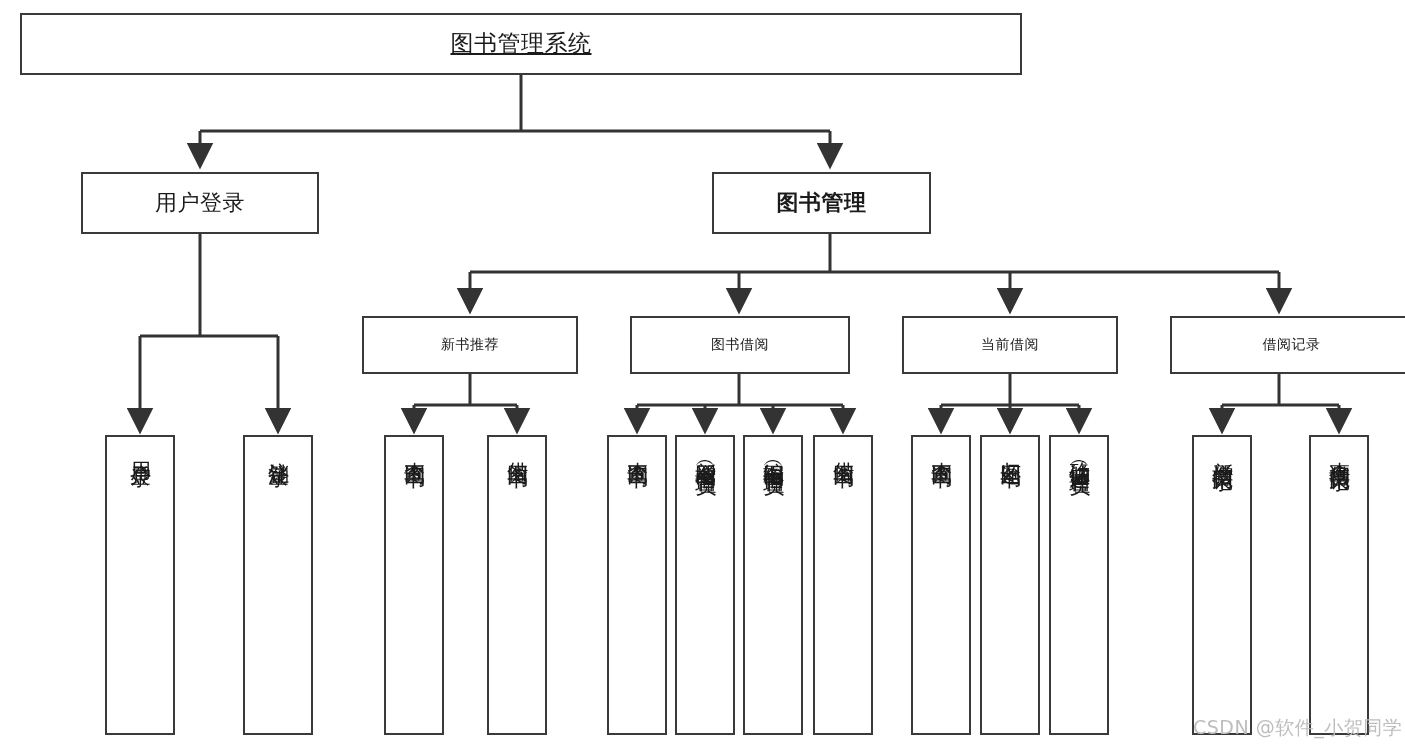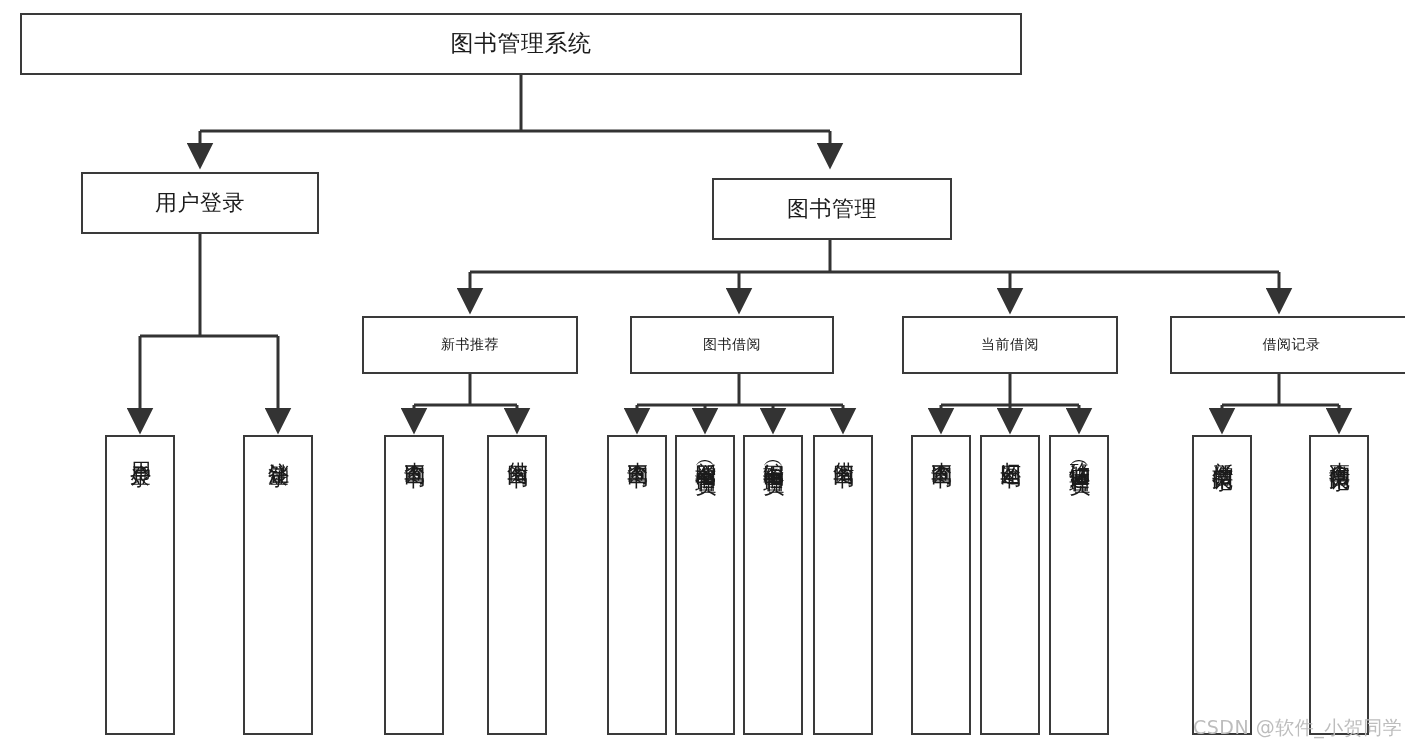--- a/index.html
+++ b/index.html
@@ -116,35 +116,35 @@
       <path d="M 1010 405 L 1010 430" marker-end="url(#arrow)"></path>
       <path d="M 1079 405 L 1079 430" marker-end="url(#arrow)"></path>
 
       <path d="M 1279 374 L 1279 405"></path>
       <path d="M 1222 405 L 1339 405"></path>
       <path d="M 1222 405 L 1222 430" marker-end="url(#arrow)"></path>
       <path d="M 1339 405 L 1339 430" marker-end="url(#arrow)"></path>
     </g>
   </svg>
 
-  <div class="node root" style="left:20px; top:13px; width:1002px; height:62px;">
+  <div class="node root" style="left:20px; top:13px; width:1002px; height:62px;text-decoration:underline;">
     <span class="lbl">图书管理系统</span>
   </div>
 
   <div class="node lvl1" style="left:81px; top:172px; width:238px; height:62px;">
     <span class="lbl">用户登录</span>
   </div>
-  <div class="node lvl1" style="left:712px; top:178px; width:240px; height:62px;">
+  <div class="node lvl1" style="left:712px; top:172px; width:219px; height:62px;font-weight:bold;">
     <span class="lbl">图书管理</span>
   </div>
 
   <div class="node lvl2" style="left:362px; top:316px; width:216px; height:58px;">
     <span class="lbl">新书推荐</span>
   </div>
-  <div class="node lvl2" style="left:630px; top:316px; width:204px; height:58px;">
+  <div class="node lvl2" style="left:630px; top:316px; width:220px; height:58px;">
     <span class="lbl">图书借阅</span>
   </div>
   <div class="node lvl2" style="left:902px; top:316px; width:216px; height:58px;">
     <span class="lbl">当前借阅</span>
   </div>
   <div class="node lvl2" style="left:1170px; top:316px; width:243px; height:58px;">
     <span class="lbl">借阅记录</span>
   </div>
 
   <div class="node leaf" style="left:105px; top:435px; width:70px; height:300px;">

